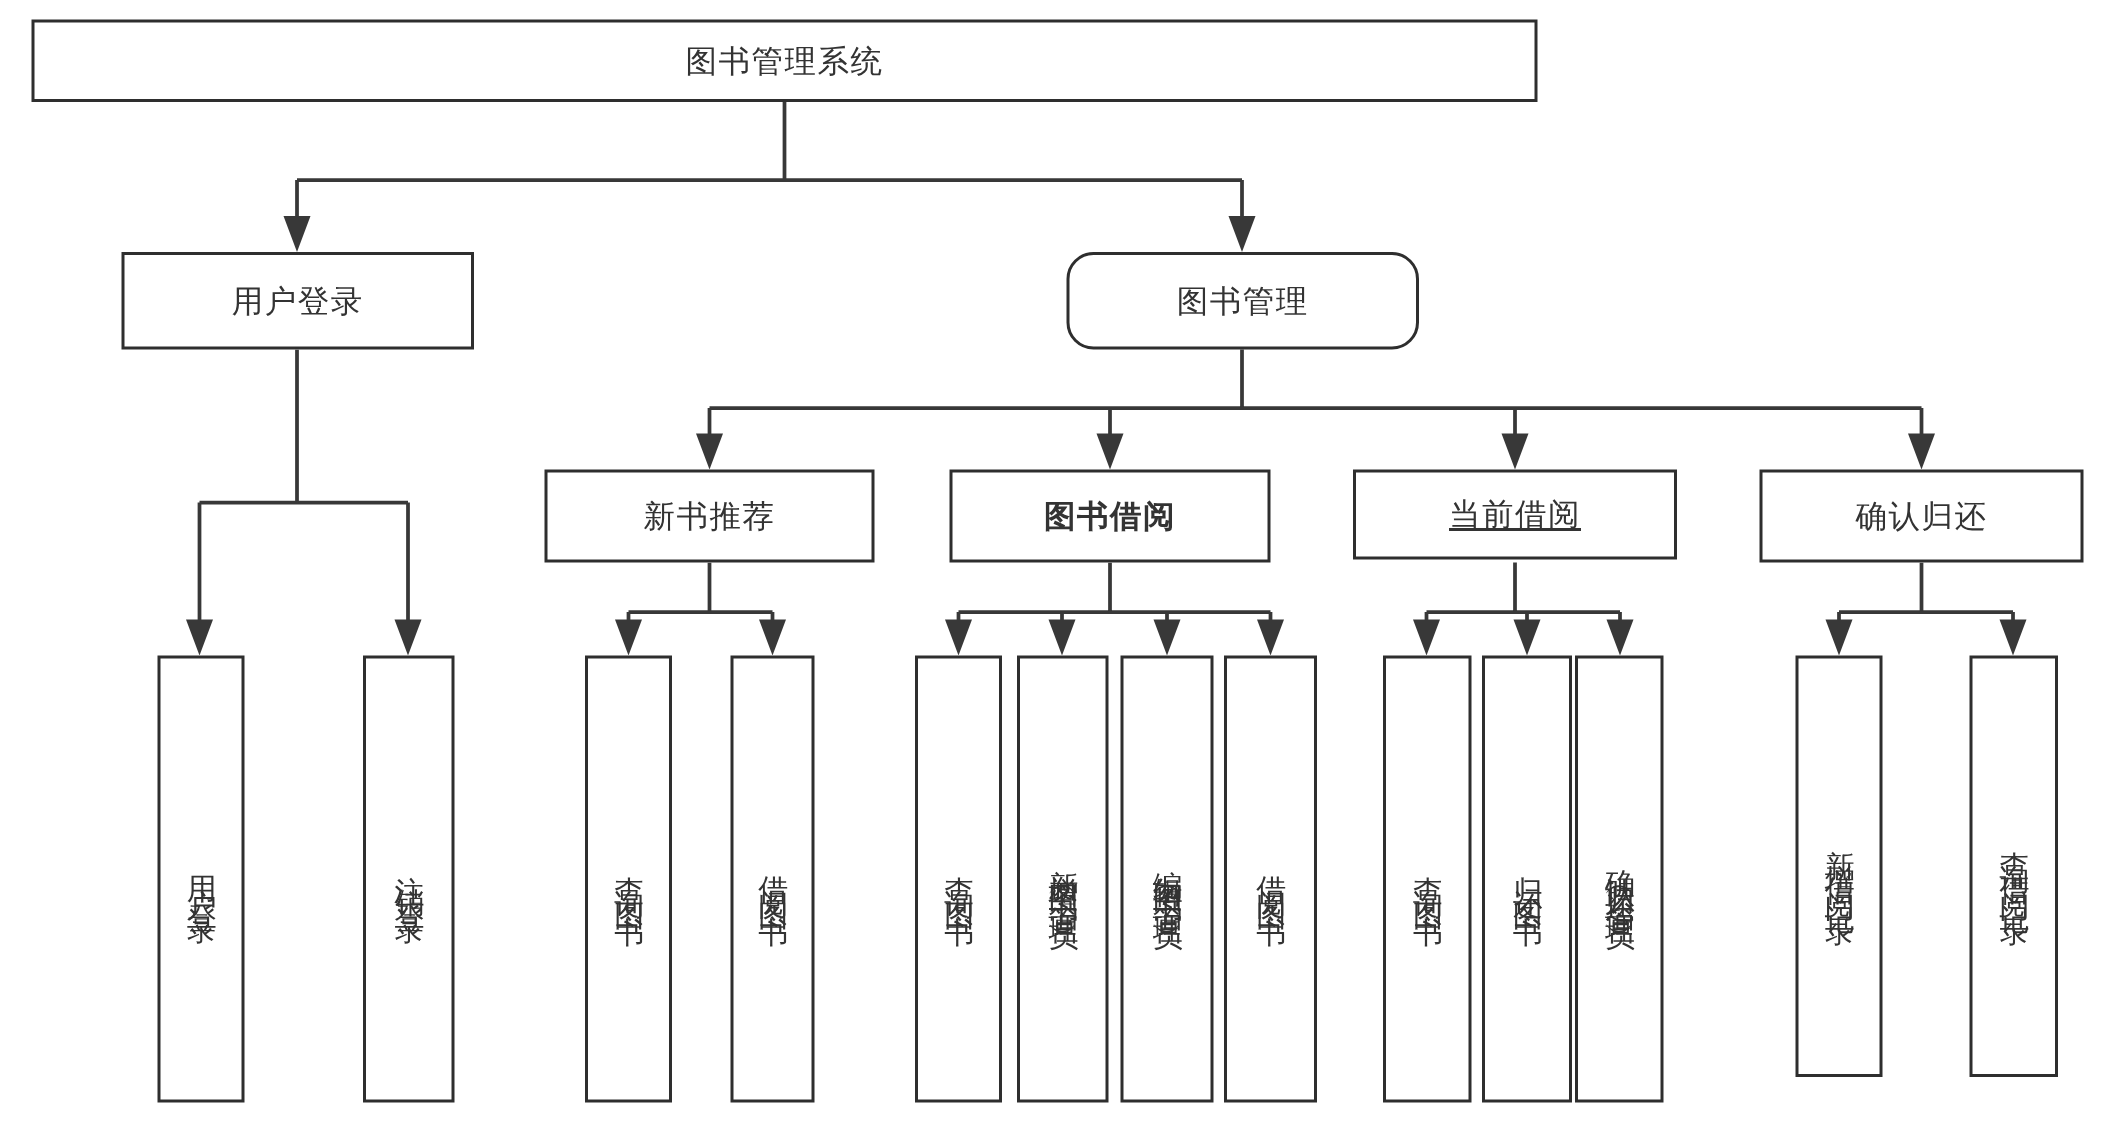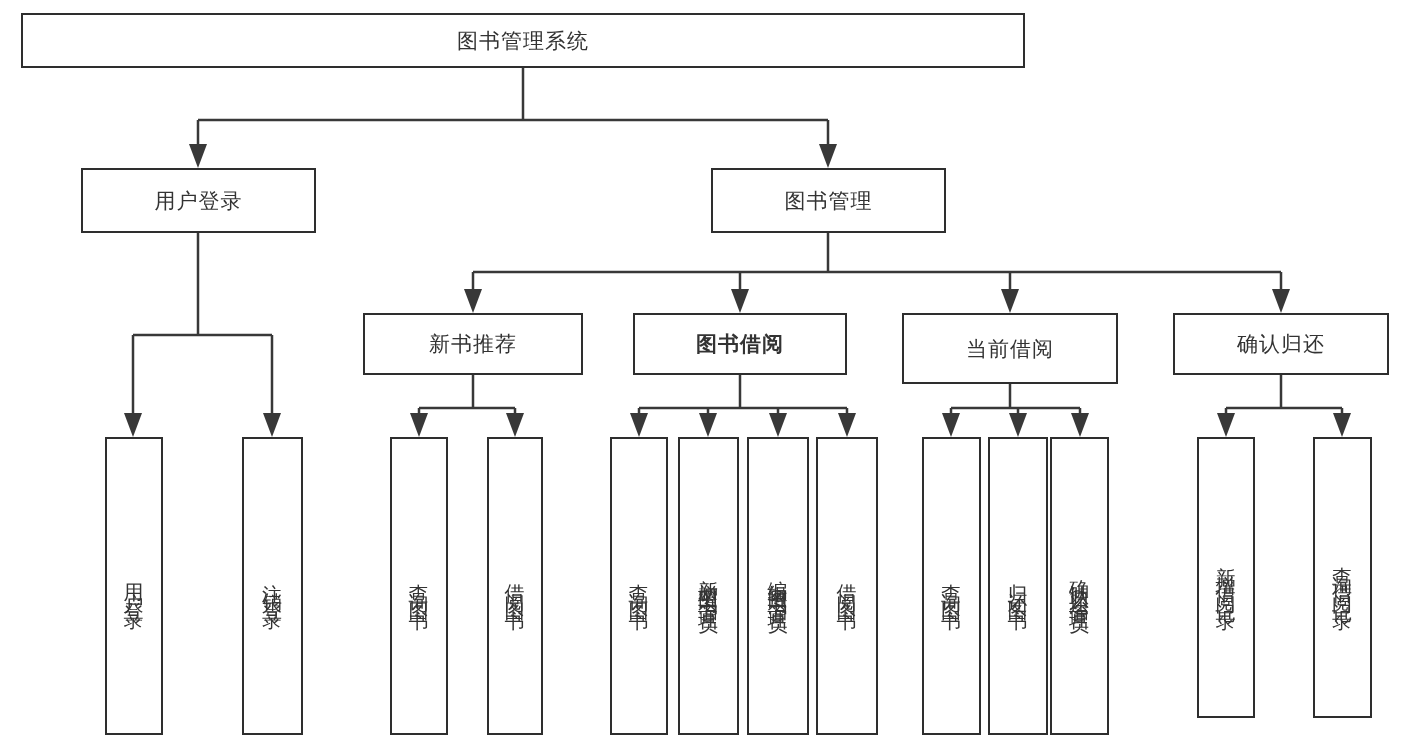--- a/index.html
+++ b/index.html
@@ -94,31 +94,31 @@
     </g>
   </svg>
 
   <div class="box hbox" style="left:21px; top:13px; width:1004px; height:55px;">
     <span>图书管理系统</span>
   </div>
 
   <div class="box hbox" style="left:81px; top:168px; width:235px; height:65px;">
     <span>用户登录</span>
   </div>
-  <div class="box hbox" style="left:711px; top:168px; width:235px; height:65px;">
+  <div class="box hbox" style="left:711px; top:168px; width:235px; height:65px;border-radius:18px;">
     <span>图书管理</span>
   </div>
 
   <div class="box hbox" style="left:363px; top:313px; width:220px; height:62px;">
     <span>新书推荐</span>
   </div>
   <div class="box hbox" style="left:633px; top:313px; width:214px; height:62px;font-weight:bold;">
     <span>图书借阅</span>
   </div>
-  <div class="box hbox" style="left:902px; top:313px; width:216px; height:71px;">
+  <div class="box hbox" style="left:902px; top:313px; width:216px; height:60px;text-decoration:underline;">
     <span>当前借阅</span>
   </div>
   <div class="box hbox" style="left:1173px; top:313px; width:216px; height:62px;">
     <span>确认归还</span>
   </div>
 
   <div class="box vbox" style="left:105px; top:437px; width:58px; height:298px;">
     <span class="vtext">用户登录</span>
   </div>
   <div class="box vbox" style="left:242px; top:437px; width:61px; height:298px;">

